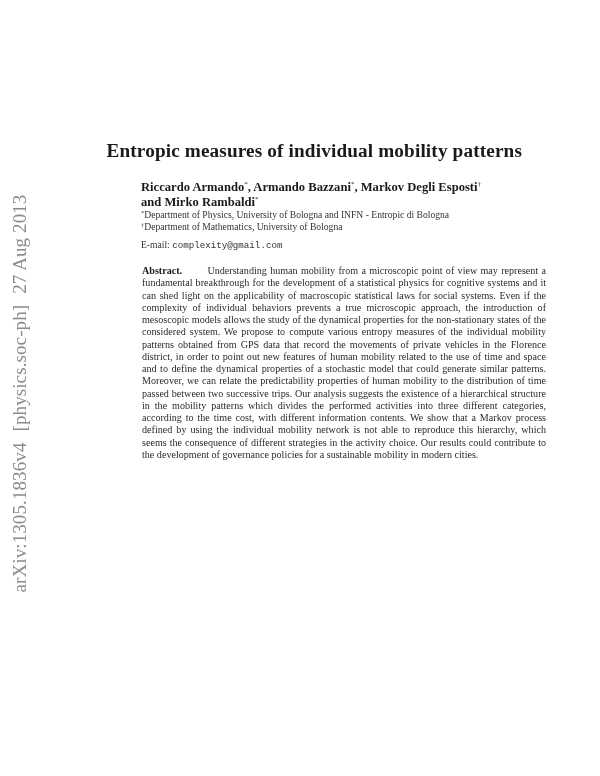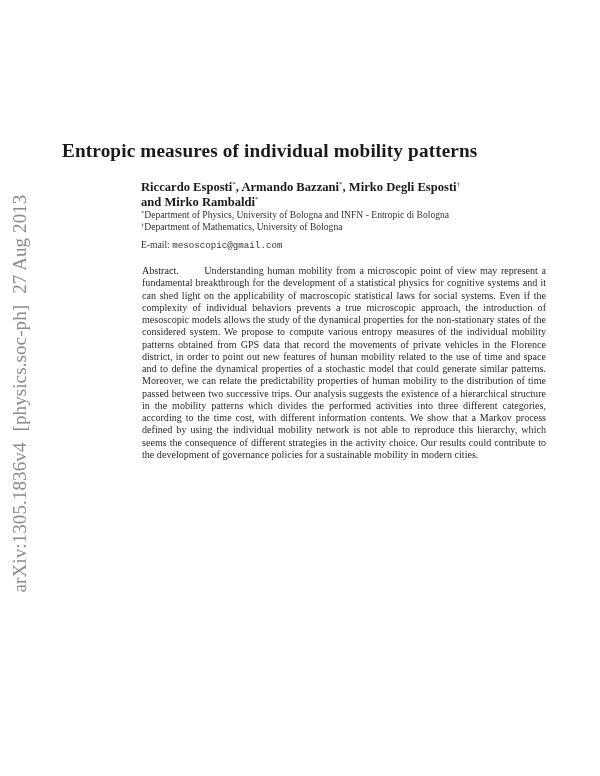--- a/index.html
+++ b/index.html
@@ -10,23 +10,23 @@
   .arxiv-stamp {
     position: absolute; left: 20px; top: 388px;
     transform: translate(-50%, -50%) rotate(-90deg);
     white-space: nowrap;
     font-family: "Liberation Serif", serif; font-size: 19px; color: #8c8c8c;
     letter-spacing: 0.1px;
   }
   .arxiv-stamp span { margin-right: 11px; }
 
   .title {
-    position: absolute; left: 62px; top: 140px; width: 470px;
+    position: absolute; left: 52px; top: 140px; width: 470px;
     font-family: "Liberation Serif", serif; font-weight: bold; font-size: 19.2px;
-    color: #1a1a1a; white-space: nowrap; letter-spacing: 0.15px;
+    color: #1a1a1a; white-space: nowrap; letter-spacing: 0.15px; text-align: right;
   }
 
   .authors {
     position: absolute; left: 141px; top: 180px; width: 410px;
     font-family: "Liberation Serif", serif; font-weight: bold; font-size: 12.6px; line-height: 15px;
     color: #1a1a1a;
   }
   .authors sup { font-size: 7px; font-weight: normal; vertical-align: 5px; line-height: 0; }
 
   .affil {
@@ -41,47 +41,47 @@
     position: absolute; left: 141px; top: 239px;
     font-family: "Liberation Serif", serif; font-size: 9.6px; color: #333; white-space: nowrap;
   }
   .email .addr { font-family: "Liberation Mono", monospace; font-size: 9.2px; }
 
   .abstract {
     position: absolute; left: 142px; top: 265px; width: 404px;
     font-family: "Liberation Serif", serif; font-size: 10.1px; line-height: 12.25px;
     color: #2a2a2a; text-align: justify; hyphens: none;
   }
-  .abstract .label { font-weight: normal; color: #1a1a1a; margin-right: 22px; }
+  .abstract .label { font-weight: bold; color: #1a1a1a; margin-right: 22px; }
 </style>
 </head>
 <body>
 
 <div class="page">
 
   <div class="arxiv-stamp">
     <span>arXiv:1305.1836v4</span><span>[physics.soc-ph]</span><span>27 Aug 2013</span>
   </div>
 
   <div class="title">Entropic measures of individual mobility patterns</div>
 
   <div class="authors">
-    <span>Riccardo Esposti</span><sup>*</sup><span>, </span><span>Armando Bazzani</span><sup>*</sup><span>, </span><span>Mirko Degli Esposti</span><sup>†</sup><br>
+    <span>Riccardo Armando</span><sup>*</sup><span>, </span><span>Armando Bazzani</span><sup>*</sup><span>, </span><span>Markov Degli Esposti</span><sup>†</sup><br>
     <span>and </span><span>Mirko Rambaldi</span><sup>*</sup>
   </div>
 
   <div class="affil affil-1">
     <sup>*</sup><span>Department of Physics, University of Bologna and INFN - Entropic di Bologna</span>
   </div>
   <div class="affil affil-2">
     <sup>†</sup><span>Department of Mathematics, University of Bologna</span>
   </div>
 
   <div class="email">
-    <span>E-mail: </span><span class="addr">mesoscopic@gmail.com</span>
+    <span>E-mail: </span><span class="addr">complexity@gmail.com</span>
   </div>
 
   <div class="abstract">
     <span class="label">Abstract.</span>
     <span>Understanding human mobility from a microscopic point of view may represent a fundamental breakthrough for the development of a statistical physics for cognitive systems and it can shed light on the applicability of macroscopic statistical laws for social systems.  Even if the complexity of individual behaviors prevents a true microscopic approach, the introduction of mesoscopic models allows the study of the dynamical properties for the non-stationary states of the considered system. We propose to compute various entropy measures of the individual mobility patterns obtained from GPS data that record the movements of private vehicles in the Florence district, in order to point out new features of human mobility related to the use of time and space and to define the dynamical properties of a stochastic model that could generate similar patterns.  Moreover, we can relate the predictability properties of human mobility to the distribution of time passed between two successive trips. Our analysis suggests the existence of a hierarchical structure in the mobility patterns which divides the performed activities into three different categories, according to the time cost, with different information contents.  We show that a Markov process defined by using the individual mobility network is not able to reproduce this hierarchy, which seems the consequence of different strategies in the activity choice.  Our results could contribute to the development of governance policies for a sustainable mobility in modern cities.</span>
   </div>
 
 </div>
 
 </body></html>

